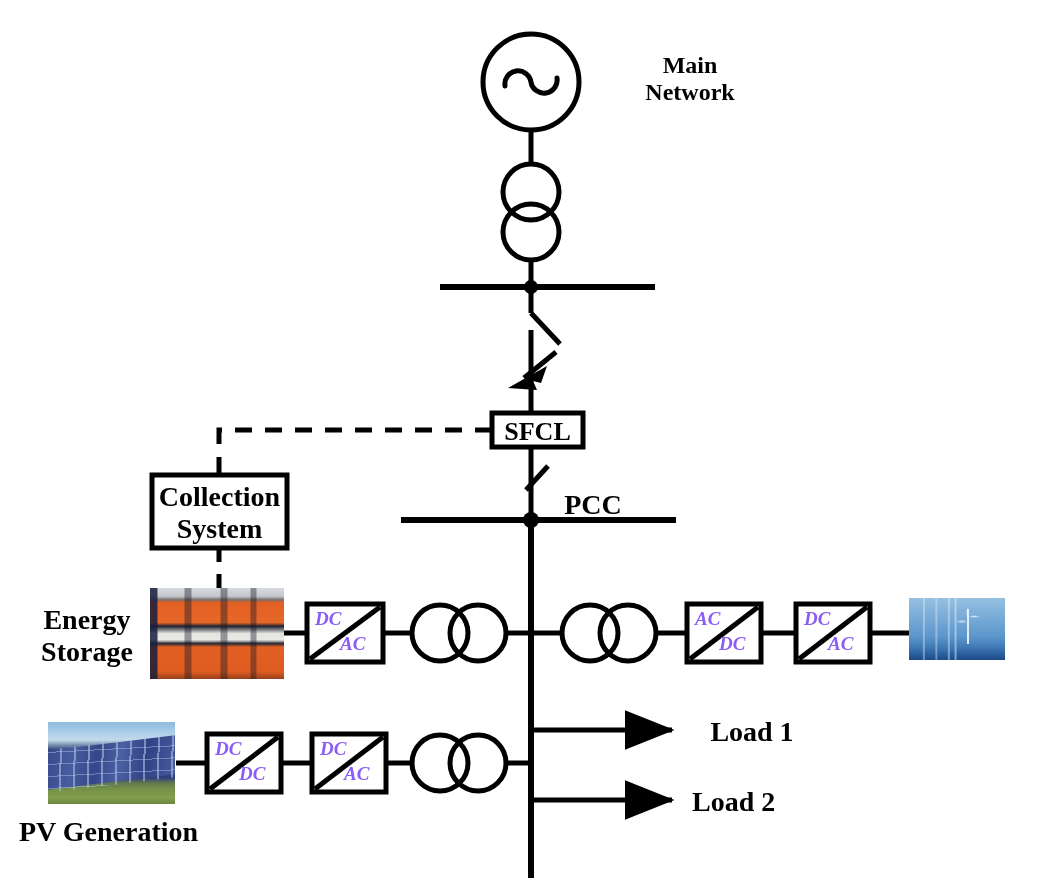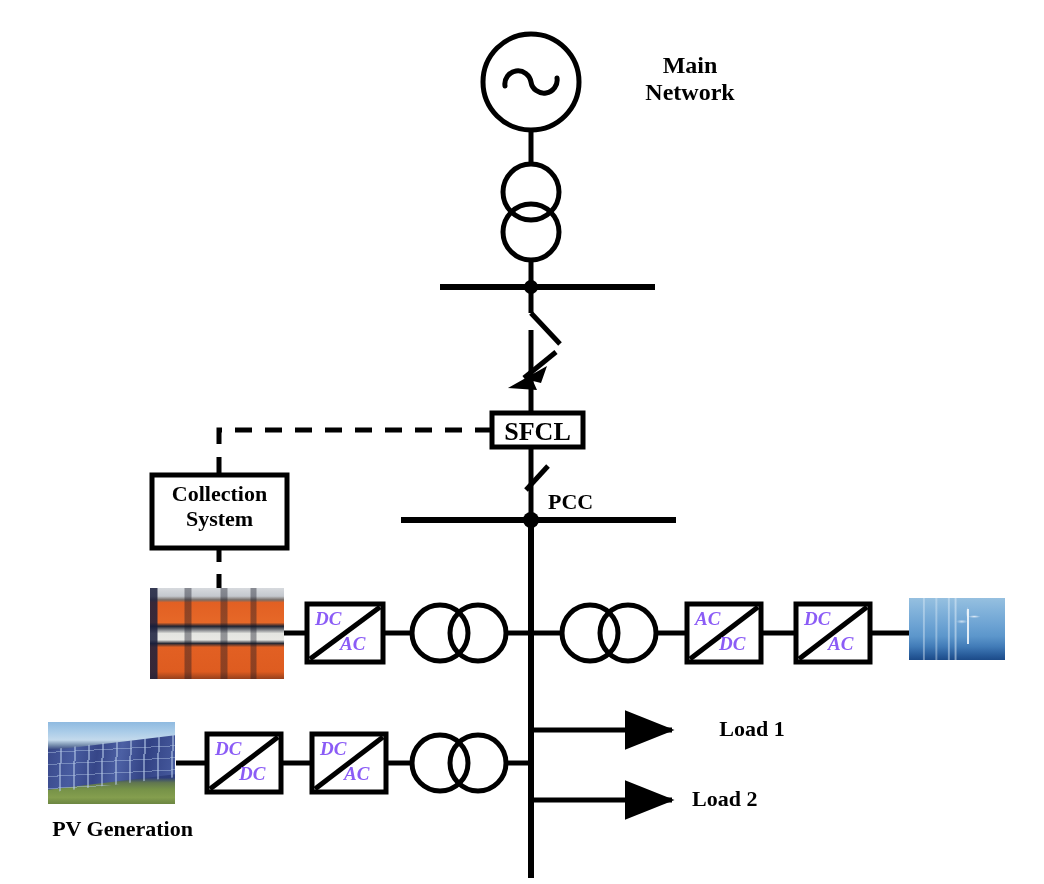--- a/index.html
+++ b/index.html
@@ -29,21 +29,21 @@
   .lbl {
     position: absolute;
     font-family: "Liberation Serif", "DejaVu Serif", serif;
     font-weight: bold;
     color: #000000;
     white-space: pre;
     line-height: 1.14;
     text-align: center;
   }
   .lbl-lg { font-size: 24px; }
-  .lbl-md { font-size: 22px; }
+  .lbl-md { font-size: 28px; }
   .conv-txt {
     position: absolute;
     font-family: "Liberation Serif", "DejaVu Serif", serif;
     font-style: italic;
     font-weight: bold;
     font-size: 19px;
     color: #8b5cf6;
     white-space: pre;
   }
   .photo {
@@ -254,28 +254,30 @@
 
   <div class="photo photo-wind" style="left:909px; top:598px; width:96px; height:62px;"></div>
 
   <div class="photo photo-pv" style="left:48px; top:722px; width:127px; height:82px;"></div>
 
   <div class="lbl lbl-lg" style="left:600px; top:52px; width:180px;">Main
 Network</div>
 
   <div class="lbl lbl-md" style="left:492px; top:417px; width:91px; font-size:26px;">SFCL</div>
 
-  <div class="lbl lbl-md" style="left:548px; top:489px; width:90px; text-align:left;">PCC</div>
+  <div class="lbl lbl-md" style="left:548px; top:489px; width:90px; text-align:center;">PCC</div>
 
   <div class="lbl lbl-md" style="left:152px; top:481px; width:135px;">Collection
 System</div>
 
-
-
-  <div class="lbl lbl-md" style="left:25px; top:816px; width:195px;">PV Generation</div>
+  <div class="lbl lbl-md" style="left:28px; top:604px; width:118px;">Energy
+Storage</div>
+
+
+  <div class="lbl lbl-md" style="left:11px; top:816px; width:195px;">PV Generation</div>
 
   <div class="lbl lbl-md" style="left:692px; top:716px; width:120px; text-align:center;">Load 1</div>
 
   <div class="lbl lbl-md" style="left:692px; top:786px; width:120px; text-align:left;">Load 2</div>
 
   <div class="conv-txt" style="left:315px; top:608px;">DC</div>
   <div class="conv-txt" style="left:340px; top:633px;">AC</div>
 
   <div class="conv-txt" style="left:695px; top:608px;">AC</div>
   <div class="conv-txt" style="left:719px; top:633px;">DC</div>

